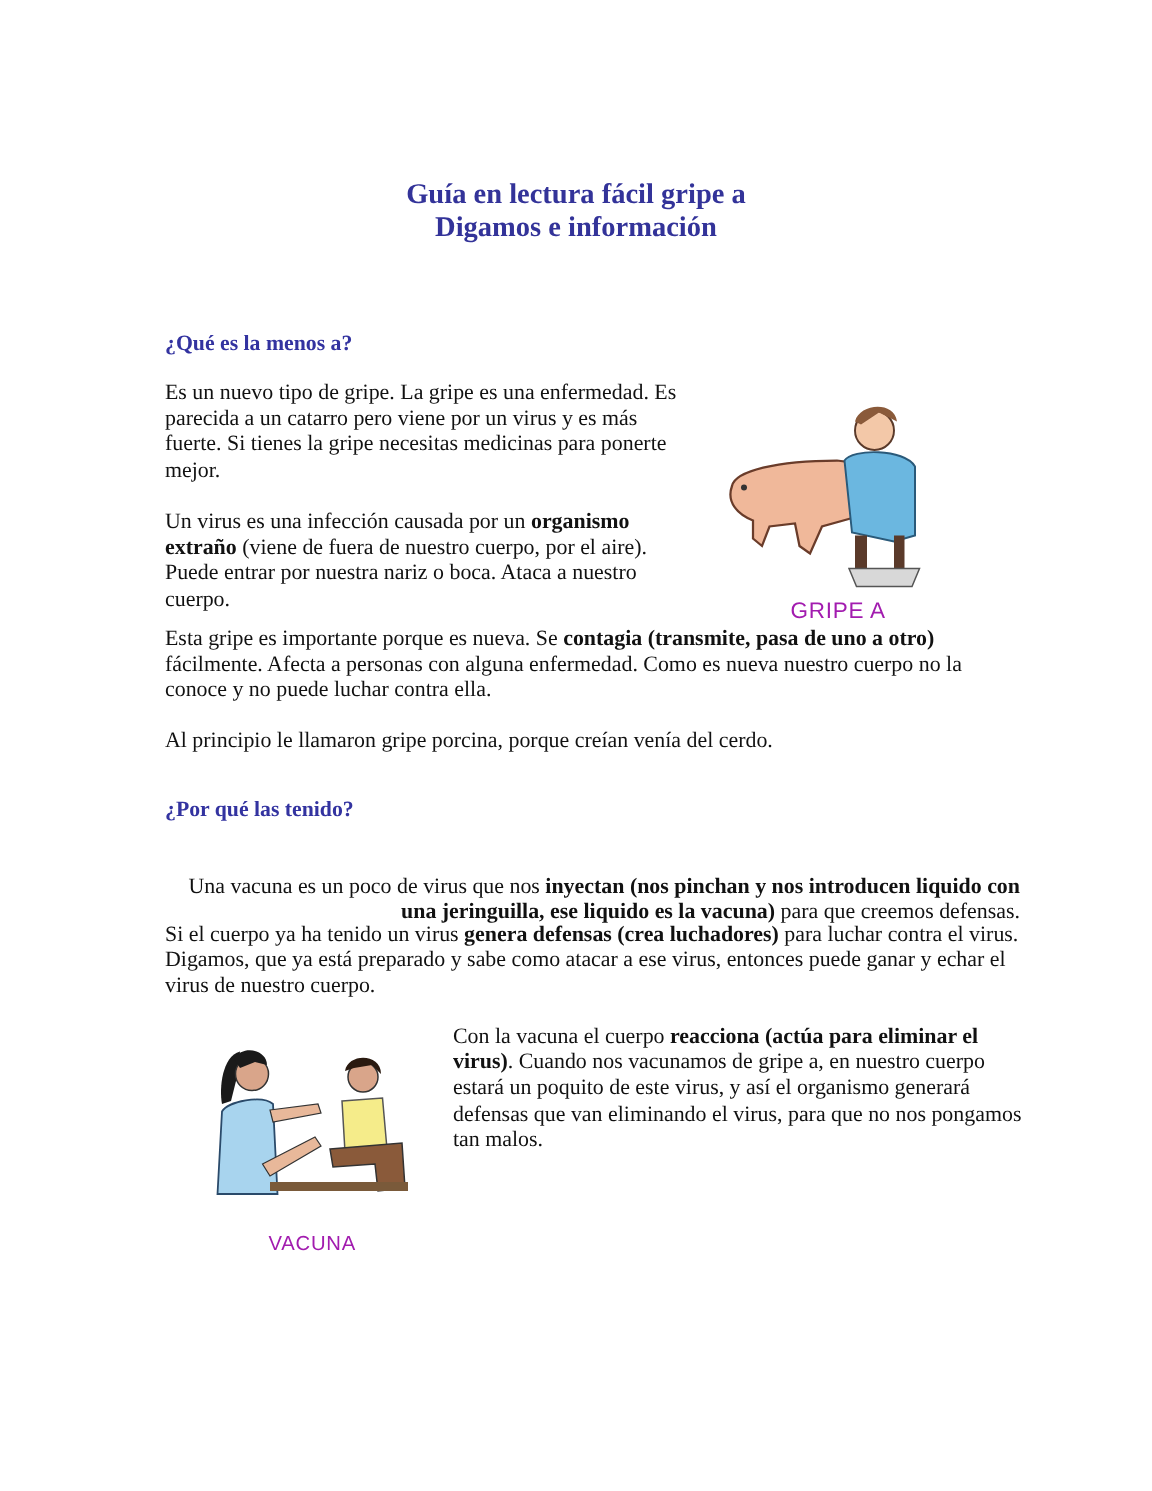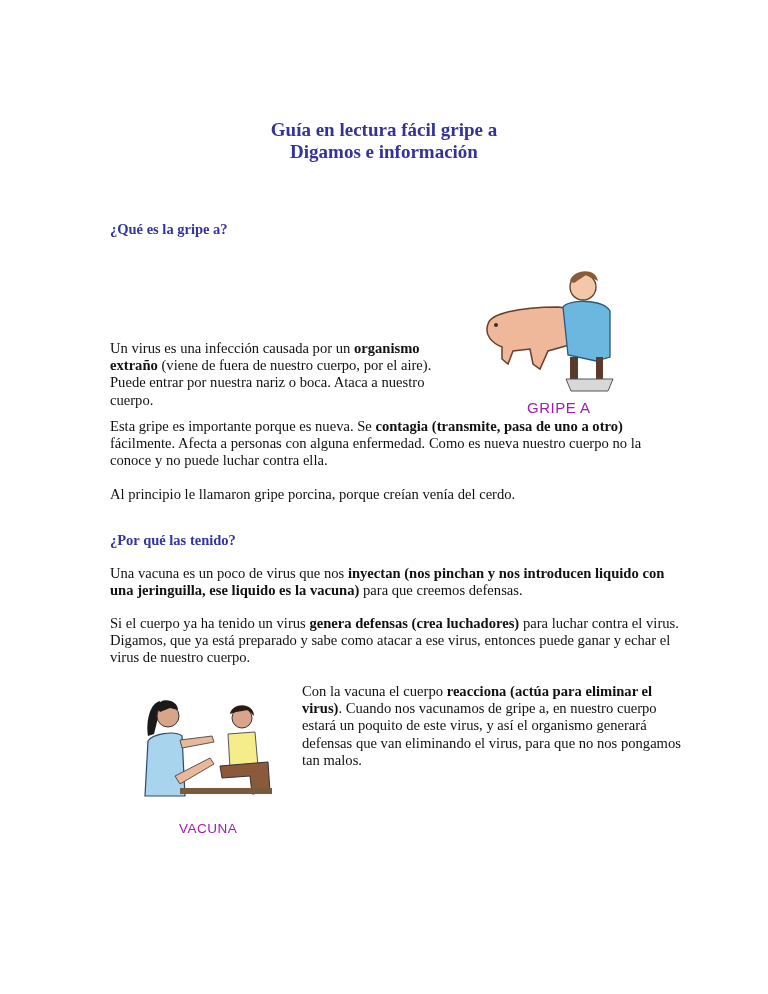--- a/index.html
+++ b/index.html
@@ -17,22 +17,23 @@
 </head>
 <body>
 
 <div class="page">
 
   <div class="title">
     <div>Guía en lectura fácil gripe a</div>
     <div>Digamos e información</div>
   </div>
 
-  <div class="h2" style="top:190px;">¿Qué es la gripe a?</div>
+  <div class="h2" style="top:190px;">¿Qué es la menos a?</div>
 
+  <div class="p" style="left:110px; top:223px; width:345px;">Es un nuevo tipo de gripe. La gripe es una enfermedad. Es parecida a un catarro pero viene por un virus y es más fuerte. Si tienes la gripe necesitas medicinas para ponerte mejor.</div>
 
   <div class="p" style="left:110px; top:309px; width:345px;"><span>Un virus es una infección causada por un </span><b>organismo extraño</b><span> (viene de fuera de nuestro cuerpo, por el aire). Puede entrar por nuestra nariz o boca. Ataca a nuestro cuerpo.</span></div>
 
   <div class="fig" style="left:478px; top:228px; width:140px; height:140px;">
     <svg width="140" height="140" viewBox="0 0 140 140">
 
       <path d="M10 65 C12 55 40 48 80 48 L95 50 L95 85 L70 92 L62 110 L55 105 L52 90 L35 92 L30 105 L24 100 L24 88 C14 84 6 76 10 65 Z" fill="#f0b89a" stroke="#6a3c2a" stroke-width="1.5"></path>
       <circle cx="18" cy="66" r="2" fill="#333"></circle>
 
       <circle cx="105" cy="28" r="13" fill="#f3c8a8" stroke="#5a3a2a" stroke-width="1.3"></circle>
@@ -44,21 +45,21 @@
     </svg>
   </div>
   <div class="caption" style="left:527px; top:368px;">GRIPE A</div>
 
   <div class="p" style="left:110px; top:387px; width:570px;"><span>Esta gripe es importante porque es nueva. Se </span><b>contagia (transmite, pasa de uno a otro)</b><span> fácilmente. Afecta a personas con alguna enfermedad. Como es nueva nuestro cuerpo no la conoce y no puede luchar contra ella.</span></div>
 
   <div class="p" style="left:110px; top:455px; width:580px;">Al principio le llamaron gripe porcina, porque creían venía del cerdo.</div>
 
   <div class="h2" style="top:501px;">¿Por qué las tenido?</div>
 
-  <div class="p" style="left:110px; top:534px; width:570px;"><span>Una vacuna es un poco de virus que nos </span><b>inyectan (nos pinchan y nos introducen liquido con una jeringuilla, ese liquido es la vacuna)</b><span> para que creemos defensas.</span></div>
+  <div class="p" style="left:110px; top:552px; width:570px;text-align:right;"><span>Una vacuna es un poco de virus que nos </span><b>inyectan (nos pinchan y nos introducen liquido con una jeringuilla, ese liquido es la vacuna)</b><span> para que creemos defensas.</span></div>
 
   <div class="p" style="left:110px; top:584px; width:580px;"><span>Si el cuerpo ya ha tenido un virus </span><b>genera defensas (crea luchadores)</b><span> para luchar contra el virus. Digamos, que ya está preparado y sabe como atacar a ese virus, entonces puede ganar y echar el virus de nuestro cuerpo.</span></div>
 
   <div class="fig" style="left:140px; top:665px; width:135px; height:105px;">
     <svg width="135" height="105" viewBox="0 0 135 105">
 
       <path d="M20 5 C8 8 6 30 8 40 L14 38 L18 22 Z" fill="#1a1a1a"></path>
       <circle cx="28" cy="20" r="11" fill="#d9a58a" stroke="#333" stroke-width="1"></circle>
       <path d="M16 10 C22 0 38 4 38 14 L30 12 L20 16 Z" fill="#1a1a1a"></path>
       <path d="M8 45 C12 38 35 34 42 40 L45 100 L5 100 Z" fill="#a8d4ee" stroke="#2a4a6a" stroke-width="1.2"></path>

